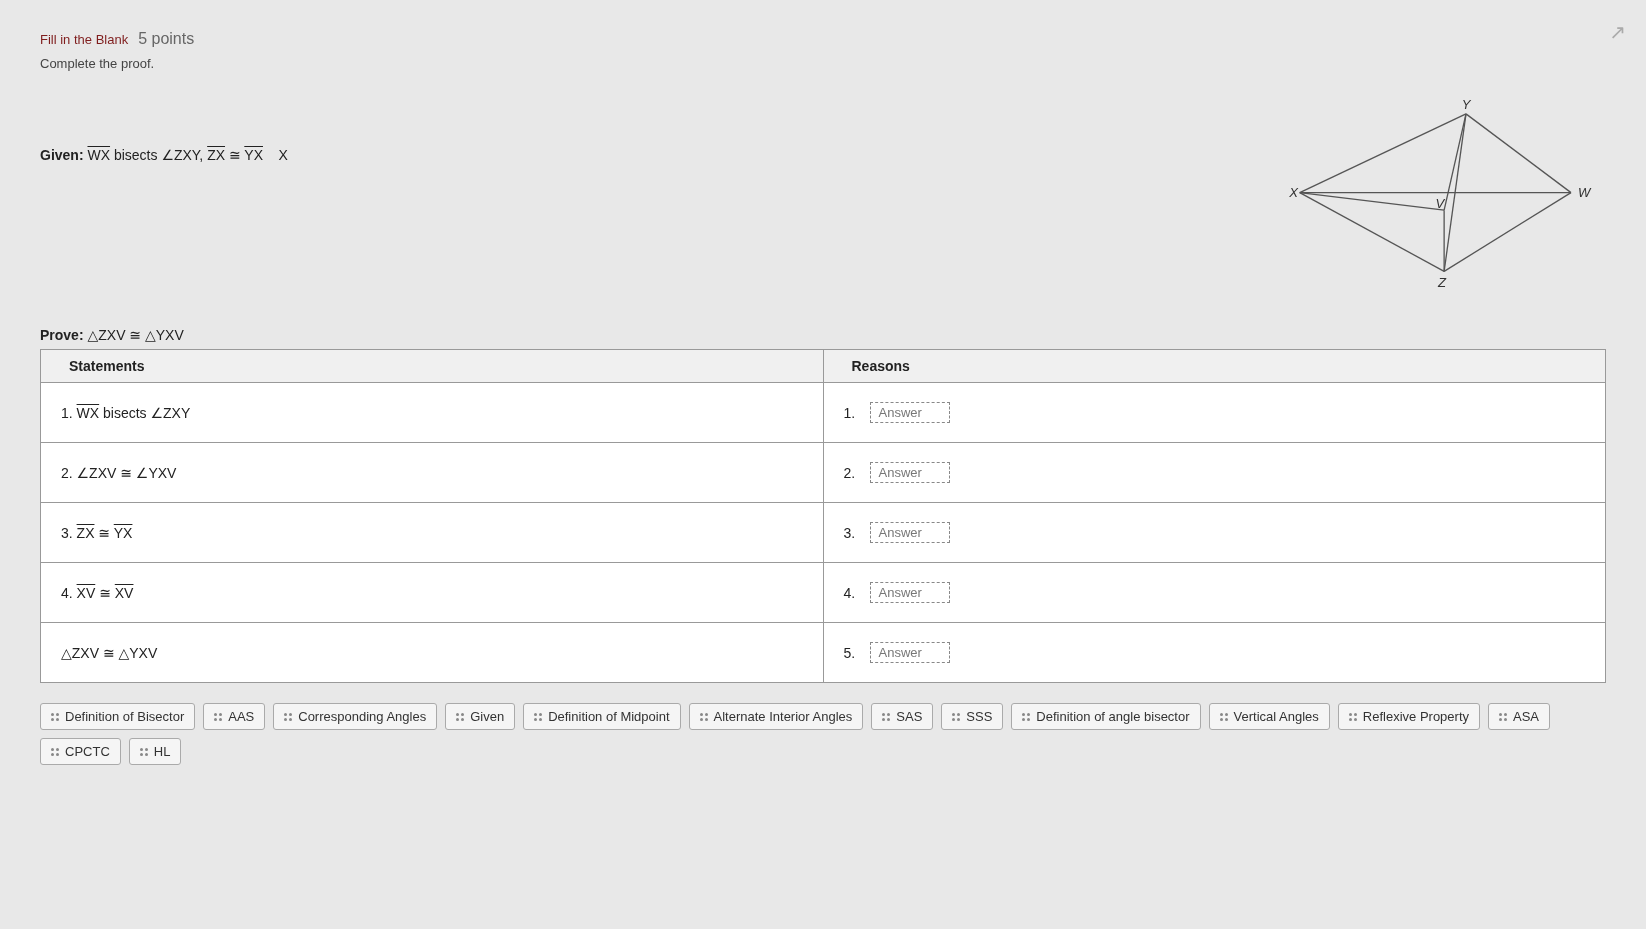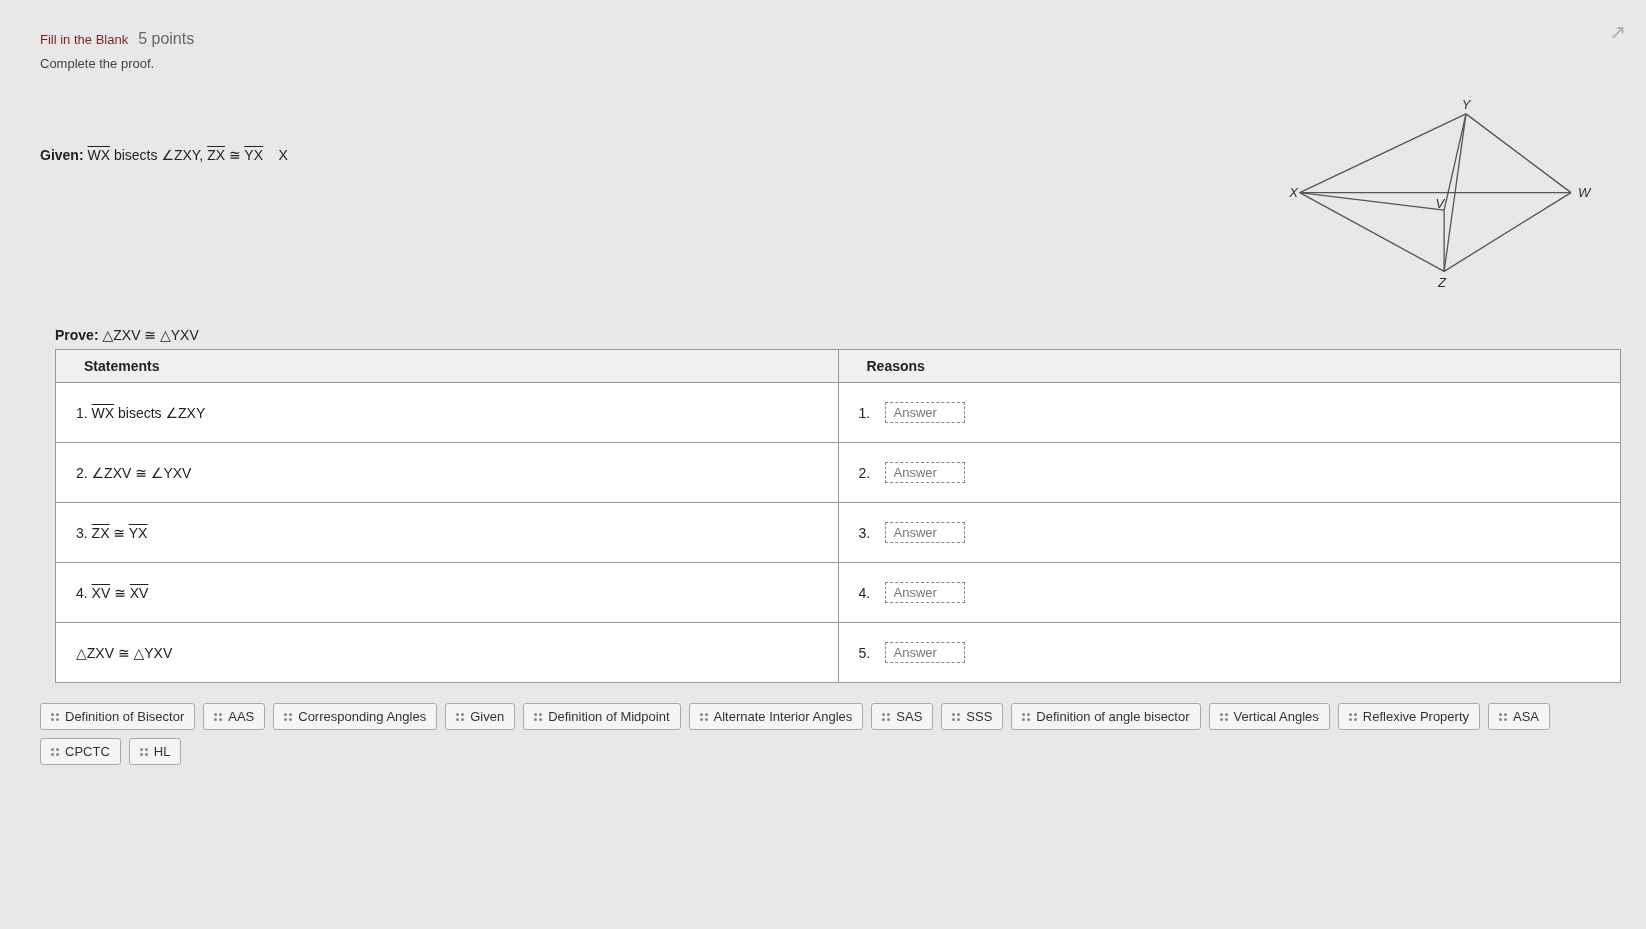--- a/index.html
+++ b/index.html
@@ -56,21 +56,20 @@
       height: 220px;
       position: relative;
       flex-shrink: 0;
     }
     .diagram-area svg {
       width: 100%;
       height: 100%;
     }
     .proof-section {
       width: 100%;
-      margin-left: 15px;
     }
     .prove-text {
       font-size: 14px;
       margin-bottom: 6px;
     }
     .proof-table {
       width: 100%;
       border-collapse: collapse;
       background: white;
       border: 1px solid #999;

